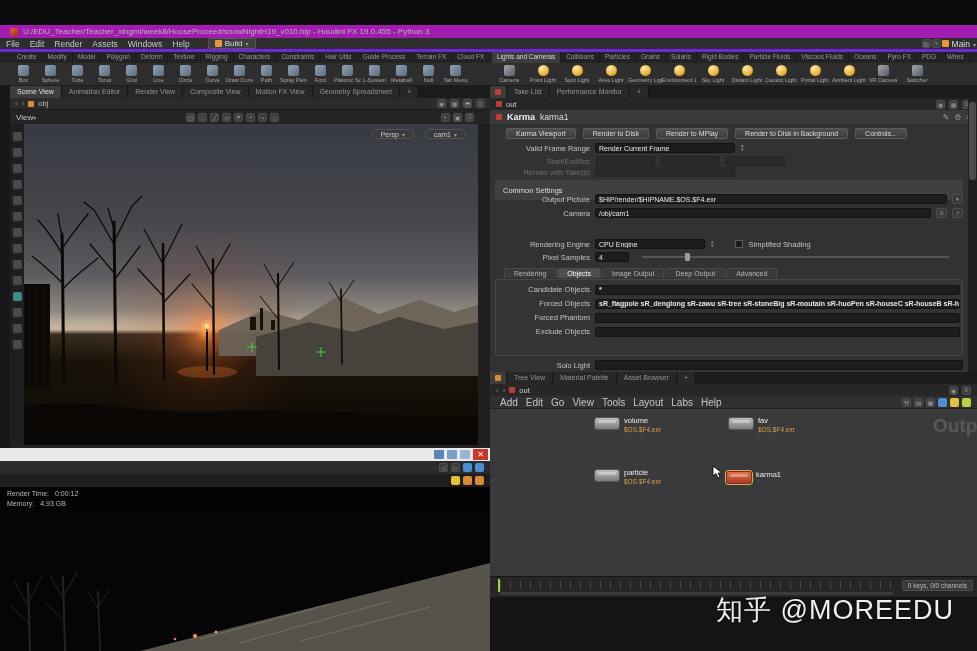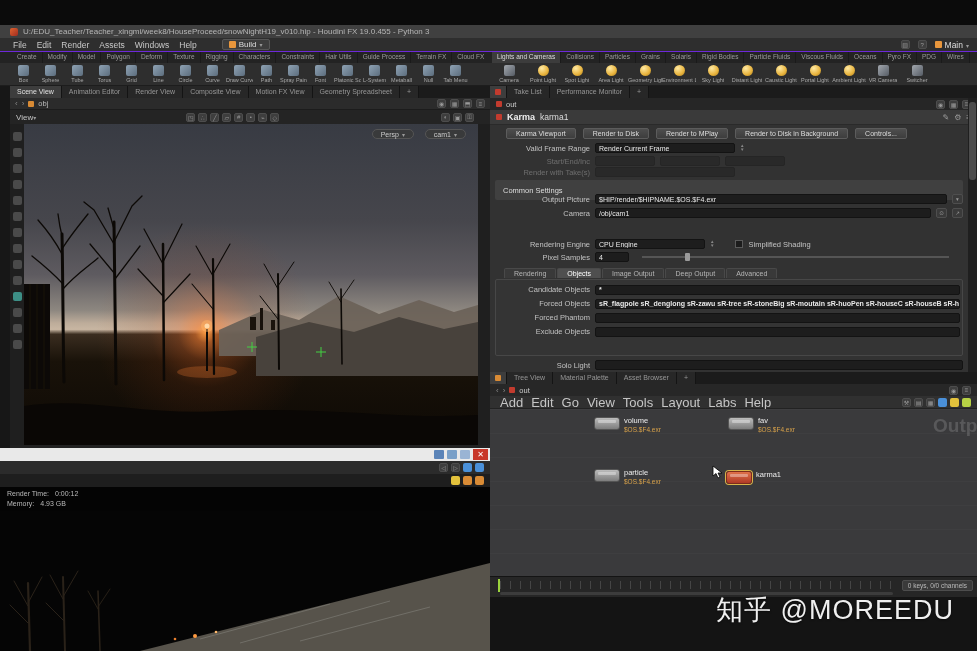--- a/index.html
+++ b/index.html
@@ -1,24 +1,24 @@
 <!DOCTYPE html>
 <html><head>
 <meta charset="utf-8">
 <style>
   * { margin:0; padding:0; box-sizing:border-box; }
   body { background:#000; font-family:"Liberation Sans", sans-serif; }
   #app { position:relative; width:977px; height:651px; background:#0b0b0b; overflow:hidden; color:#ccc; }
 
   
-  .titlebar { position:absolute; left:0; top:25px; width:977px; height:13px; background:#404040; display:flex; align-items:center; gap:5px; padding-left:10px; }
+  .titlebar { position:absolute; left:0; top:25px; width:977px; height:13px; background:#a21caf; display:flex; align-items:center; gap:5px; padding-left:10px; }
   .app-icon { width:8px; height:8px; border-radius:2px; background:linear-gradient(135deg,#e0642f,#a12c20); }
   .title-text { font-size:8px; color:#b5b5b5; white-space:nowrap; }
 
-  .menubar { position:absolute; left:0; top:38px; width:977px; height:14px; background:#2e2e2e; border-bottom:1px solid #6d28d9; display:flex; align-items:center; padding:0 8px; gap:8px; }
+  .menubar { position:absolute; left:0; top:38px; width:977px; height:14px; background:#2e2e2e; border-bottom:3px solid #6d28d9; display:flex; align-items:center; padding:0 1px; gap:1px; }
   .menu-item { font-size:8.5px; color:#c9c9c9; padding:0 5px; cursor:default; }
   .build-btn { margin-left:12px; display:flex; align-items:center; gap:3px; background:#3d3d3d; border:1px solid #565656; border-radius:2px; height:11px; padding:0 6px; font-size:8px; color:#ddd; }
   .mini-orange { width:7px; height:7px; background:#e8963c; border-radius:1px; display:inline-block; }
   .caret::after { content:"▾"; font-size:6px; color:#999; }
   .flex-spacer { flex:1; }
   .main-sel { display:flex; align-items:center; gap:3px; font-size:8.5px; color:#ddd; }
 
   
   .shelftabs { position:absolute; left:0; top:52px; width:977px; height:11px; background:#232323; }
   .group-left, .group-right { position:absolute; top:0; display:flex; overflow:hidden; height:11px; }
@@ -121,21 +121,21 @@
   .orow .plabel { width:92px; }
   .orow .pfield { font-weight:bold; }
 
   .pscroll { position:absolute; left:968px; top:98px; width:9px; height:274px; background:#1f1f1f; }
   .pscroll-thumb { position:absolute; left:1px; top:4px; width:7px; height:78px; background:#4c4c4c; border-radius:3px; }
 
   
   .net-panetabs { position:absolute; left:490px; top:372px; width:487px; height:12px; background:#1b1b1b; display:flex; }
   .net-pathbar { position:absolute; left:490px; top:384px; width:487px; height:12px; background:#272727; display:flex; align-items:center; gap:4px; padding:0 6px; font-size:7.5px; color:#ccc; }
   .net-menubar { position:absolute; left:490px; top:396px; width:487px; height:13px; background:#303030; border-bottom:1px solid #222; display:flex; align-items:center; gap:1px; padding:0 6px; }
-  .net-menu { font-size:13px; color:#c5c5c5; padding:0 4px; }
+  .net-menu { font-size:10px; color:#c5c5c5; padding:0 4px; }
   .net-mb-icons { margin-left:auto; display:flex; gap:3px; align-items:center; }
   .csq { width:9px; height:9px; border-radius:2px; }
   .csq.blue { background:#4a90d9; } .csq.lime { background:#b7d245; } .csq.yel { background:#e3c23c; }
 
   .net-canvas { position:absolute; left:490px; top:409px; width:487px; height:167px; background:#3a3a3c;
     background-image:repeating-linear-gradient(to bottom, rgba(255,255,255,.02) 0 1px, transparent 1px 24px); overflow:hidden; }
   .nodes-layer { position:absolute; inset:0; }
   .node { position:absolute; display:flex; gap:4px; align-items:flex-start; }
   .node-icon { position:relative; width:26px; height:13px; border-radius:3px; background:linear-gradient(#bcbcbc,#7d7d7d); border:1px solid #555; flex:0 0 auto; }
   .node-icon::after { content:""; position:absolute; left:3px; top:2px; right:3px; height:3px; background:rgba(255,255,255,.35); border-radius:1px; }

